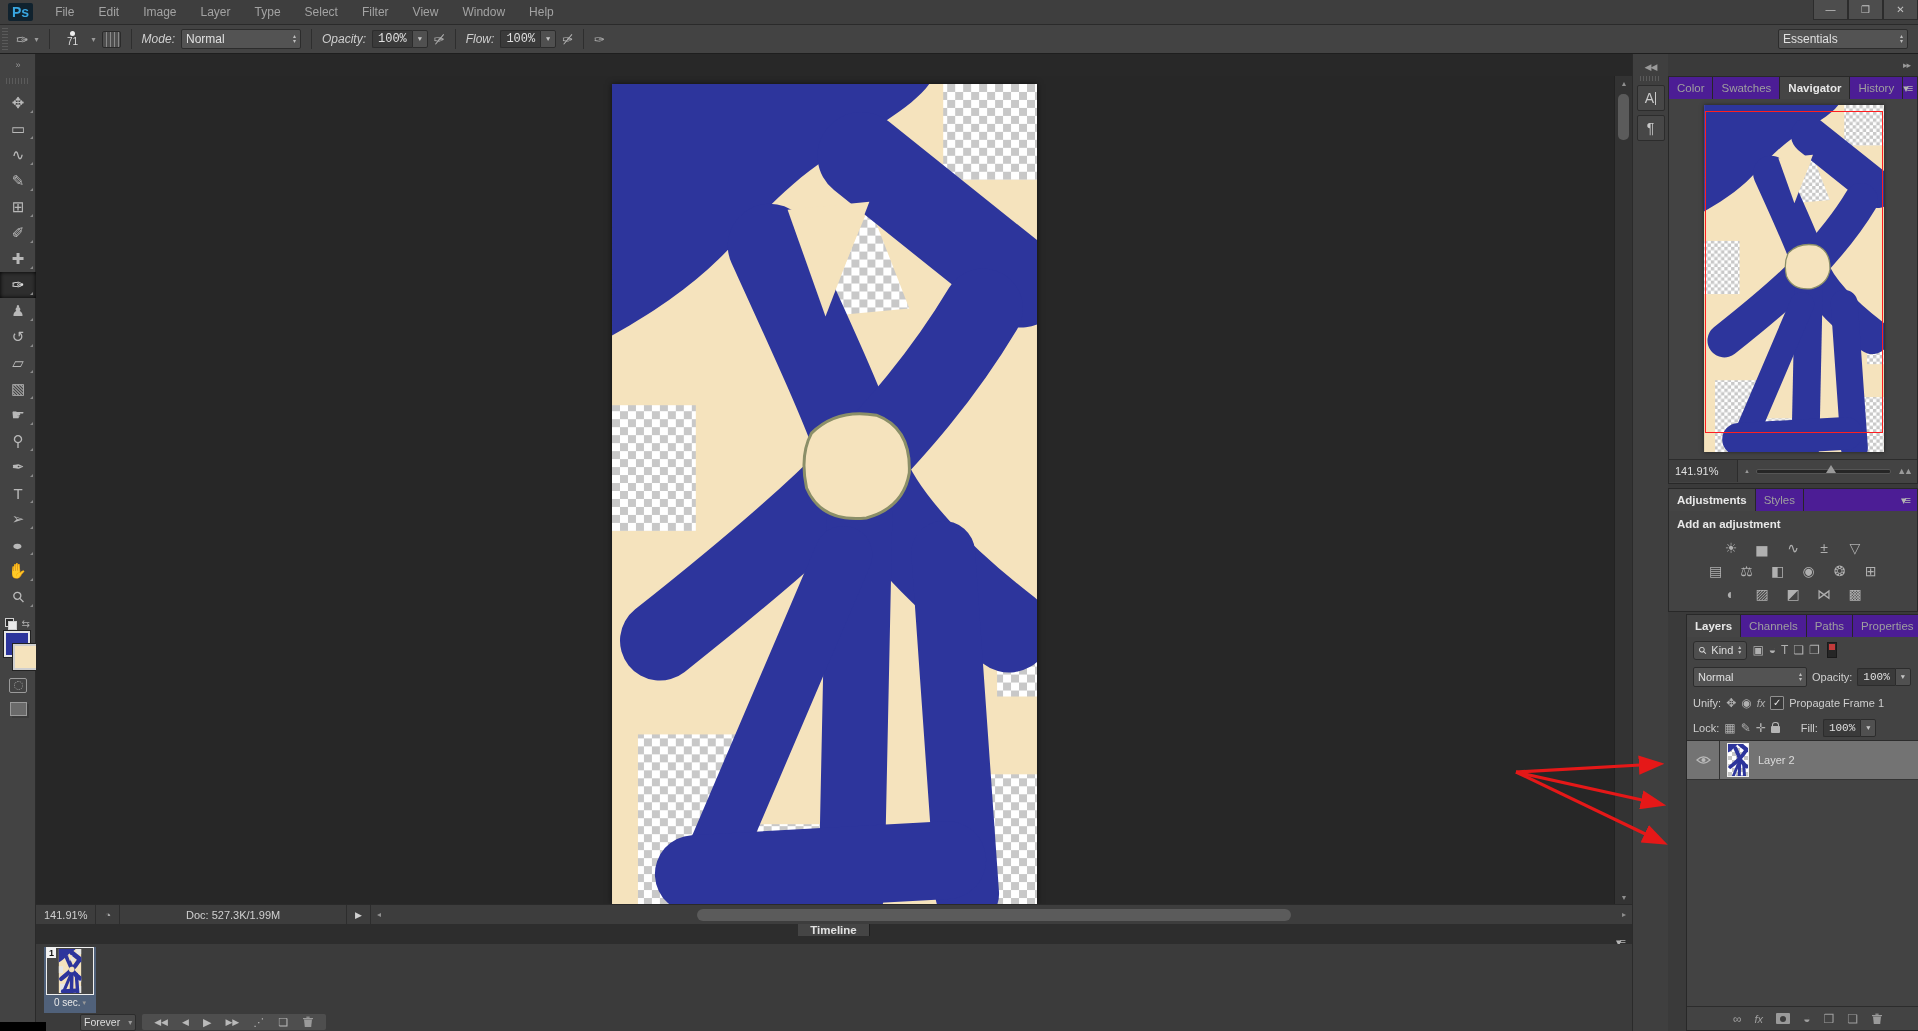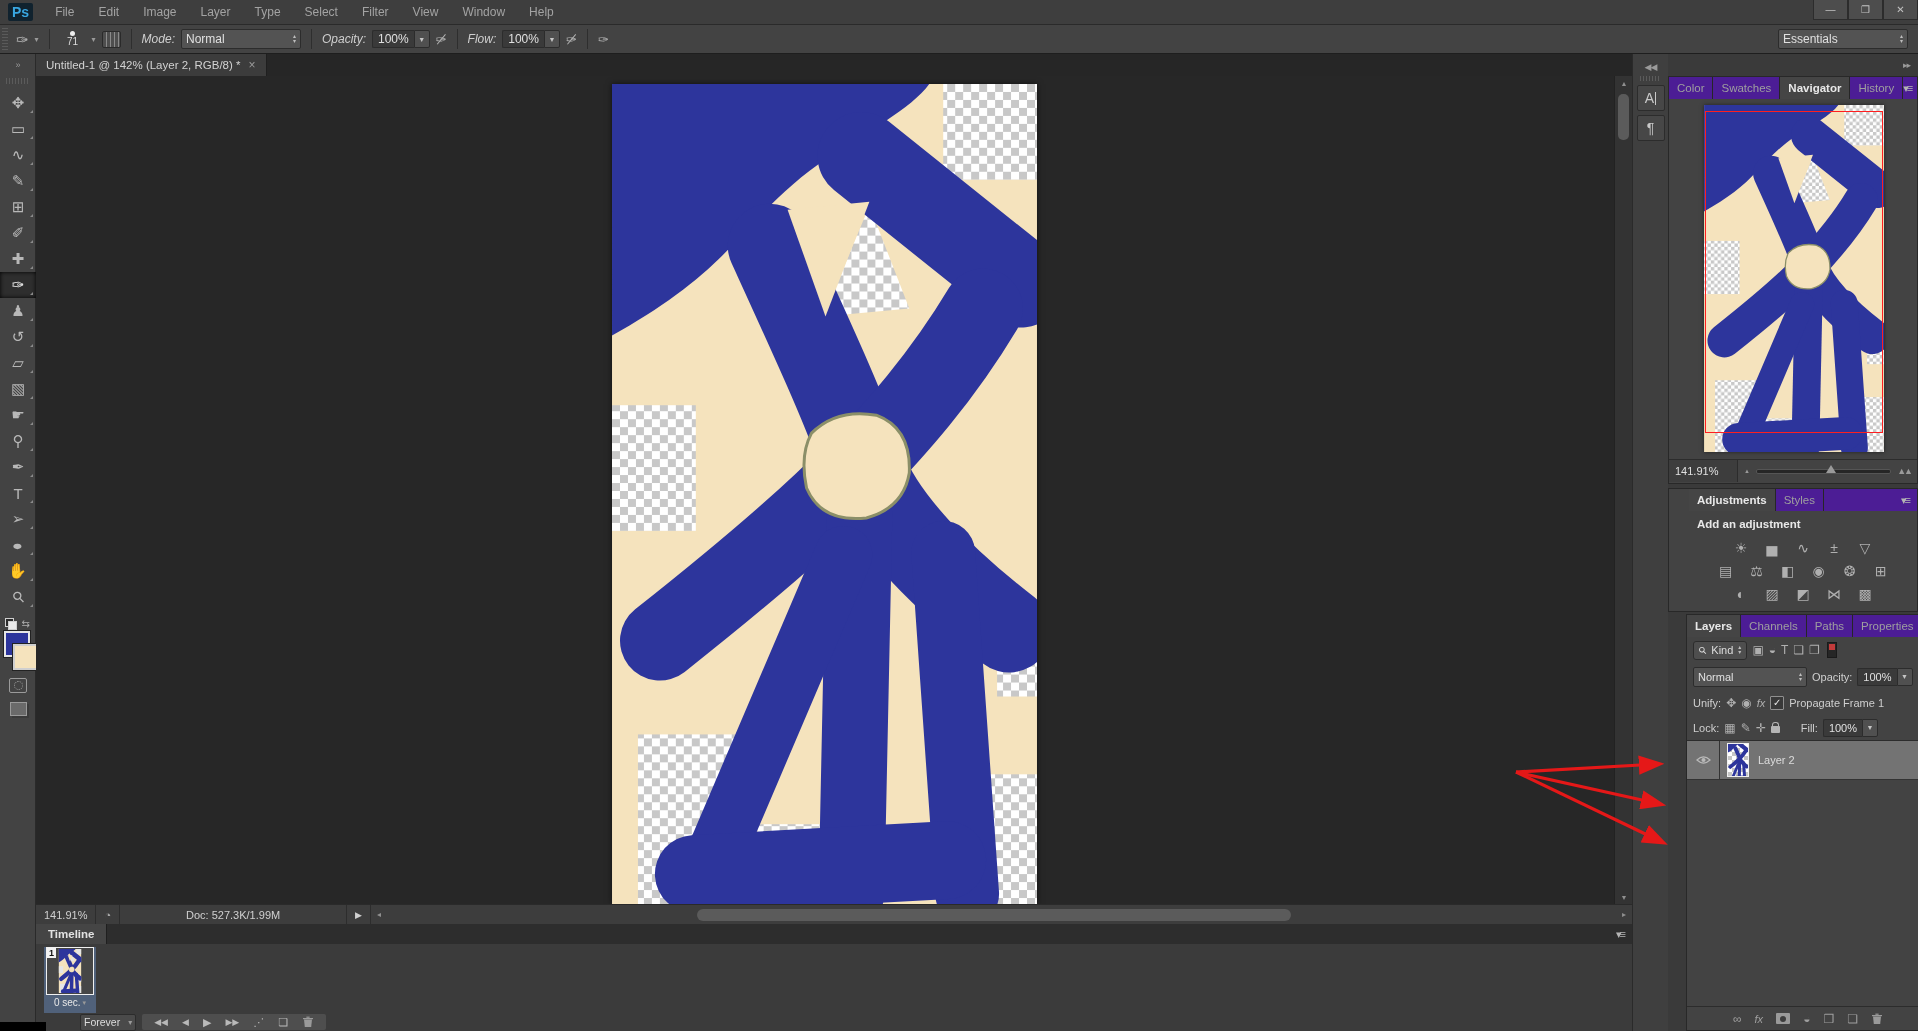--- a/index.html
+++ b/index.html
@@ -23,21 +23,21 @@
   .ob-ic{color:#b5b5b5;font-size:15px;line-height:1;}
   .caret{color:#9a9a9a;font-size:8px;}
   .brush-preview{display:flex;flex-direction:column;align-items:center;width:26px;line-height:1;}
   .brush-dot{width:5px;height:5px;border-radius:50%;background:#eee;margin-bottom:1px;}
   .brush-size{font-size:10px;color:#ddd;}
   .ob-sep{width:1px;height:20px;background:#2e2e2e;margin:0 4px;}
   .ob-label{color:#cfcfcf;font-style:italic;}
   .select{background:#535353;border:1px solid #2c2c2c;border-radius:2px;height:18px;
           display:flex;align-items:center;padding:0 4px;color:#e0e0e0;gap:6px;}
   .updown{display:inline-flex;flex-direction:column;font-size:6px;line-height:5px;color:#bdbdbd;}
-  .combo{display:flex;height:18px;}
+  .combo{display:flex;height:18px;font-family:Liberation Mono, monospace;}
   .combo .val{background:#3a3a3a;border:1px solid #2c2c2c;border-right:none;border-radius:2px 0 0 2px;
               padding:0 5px;display:flex;align-items:center;color:#e0e0e0;}
   .combo .btn{width:14px;background:#505050;border:1px solid #2c2c2c;border-radius:0 2px 2px 0;
               display:flex;align-items:center;justify-content:center;font-size:7px;color:#c5c5c5;}
   .panel-toggle{width:17px;height:15px;background:#4e4e4e;border:1px solid #2a2a2a;border-radius:2px;
                 background-image:repeating-linear-gradient(90deg,transparent 0 3px,#8a8a8a 3px 4px);}
   .workspace-btn{margin-left:auto;margin-right:10px;width:120px;}
   
   .toolbar{position:absolute;left:0;top:54px;width:36px;height:977px;background:#434343;
            border-right:1px solid #2a2a2a;box-sizing:border-box;}
@@ -74,21 +74,21 @@
   .vs-arrow.bottom{position:absolute;bottom:0;}
   .vthumb{position:absolute;left:3px;top:18px;width:11px;height:46px;background:#5b5b5b;border-radius:5px;}
   .statusbar{position:absolute;left:36px;top:904px;width:1596px;height:20px;background:#3d3d3d;
              border-top:1px solid #2a2a2a;display:flex;align-items:center;font-size:11px;color:#d0d0d0;box-sizing:border-box;}
   .sb-seg{padding:0 8px;height:100%;display:flex;align-items:center;border-right:1px solid #2d2d2d;}
   .sb-ic{font-size:11px;color:#a8a8a8;}
   .hscroll{flex:1;height:100%;position:relative;}
   .hthumb{position:absolute;left:310px;top:4px;width:594px;height:12px;background:#5b5b5b;border-radius:6px;}
   .sb-endarrow{padding:0 6px;font-size:8px;color:#8f8f8f;}
   
-  .tl-tabs{position:absolute;left:36px;top:924px;width:1596px;height:20px;background:#2d2d2d;display:flex;align-items:center;}
+  .tl-tabs{position:absolute;left:36px;top:924px;width:1596px;height:20px;background:#2d2d2d;display:flex;align-items:center;flex-direction:column;}
   .tl-tab{background:#454545;height:20px;display:flex;align-items:center;padding:0 12px;font-weight:bold;
           color:#e2e2e2;font-size:11.5px;border-right:1px solid #1f1f1f;}
   .panelmenu{margin-left:auto;margin-right:8px;color:#b5b5b5;font-size:11px;letter-spacing:-2px;}
   .tl-body{position:absolute;left:36px;top:944px;width:1596px;height:87px;background:#3b3b3b;}
   .frame-cell{position:absolute;left:8px;top:3px;width:52px;height:66px;display:flex;flex-direction:column;align-items:center;}
   .frame-thumb{width:46px;height:46px;background:#464646;border:1px solid #f0f0f0;position:relative;
                display:flex;align-items:center;justify-content:center;}
   .fnum{position:absolute;left:0;top:0;background:#f2f2f2;color:#111;font-size:9px;font-weight:bold;
         padding:0 2px;line-height:10px;}
   .fdelay{margin-top:2px;font-size:10px;color:#e8e8e8;display:flex;gap:2px;align-items:center;}
@@ -353,26 +353,20 @@
     <div class="belowtool">
         <span class="qmask">
           <i></i>
         </span>
       </div>
     <div class="belowtool">
         <span class="smode"></span>
       </div>
   </div>
 
-  <div class="doctabs">
-    <div class="doctab">
-      <span>Untitled-1 @ 142% (Layer 2, RGB/8) *</span>
-      <span class="tabclose">×</span>
-    </div>
-  </div>
 
   <div class="canvasregion">
     <svg class="canvas" width="425" height="820" viewBox="0 0 426 822">
       <use href="#art-full"></use>
     </svg>
   </div>
 
   <div class="vscroll">
     <div class="vs-arrow">▲</div>
     <div class="vthumb"></div>
@@ -457,21 +451,21 @@
       <div class="nav-zoomrow">
         <span class="nav-zoomval">141.91%</span>
         <span class="mtn">▲</span>
         <div class="navslider">
           <span class="navthumb"></span>
         </div>
         <span class="mtn big">▲▲</span>
       </div>
     </div>
 
-    <div class="pgroup" style="top:434px;height:124px;padding-left:20px;">
+    <div class="pgroup" style="top:434px;height:124px;">
       <div class="ptabs">
         <span class="ptab active">Adjustments</span>
         <span class="ptab">Styles</span>
         <span class="panelmenu">▾≡</span>
       </div>
       <div class="adj-head">Add an adjustment</div>
       <div class="adj-row">
         <span class="adj-icon">☀</span>
         <span class="adj-icon">▅</span>
         <span class="adj-icon">∿</span>

